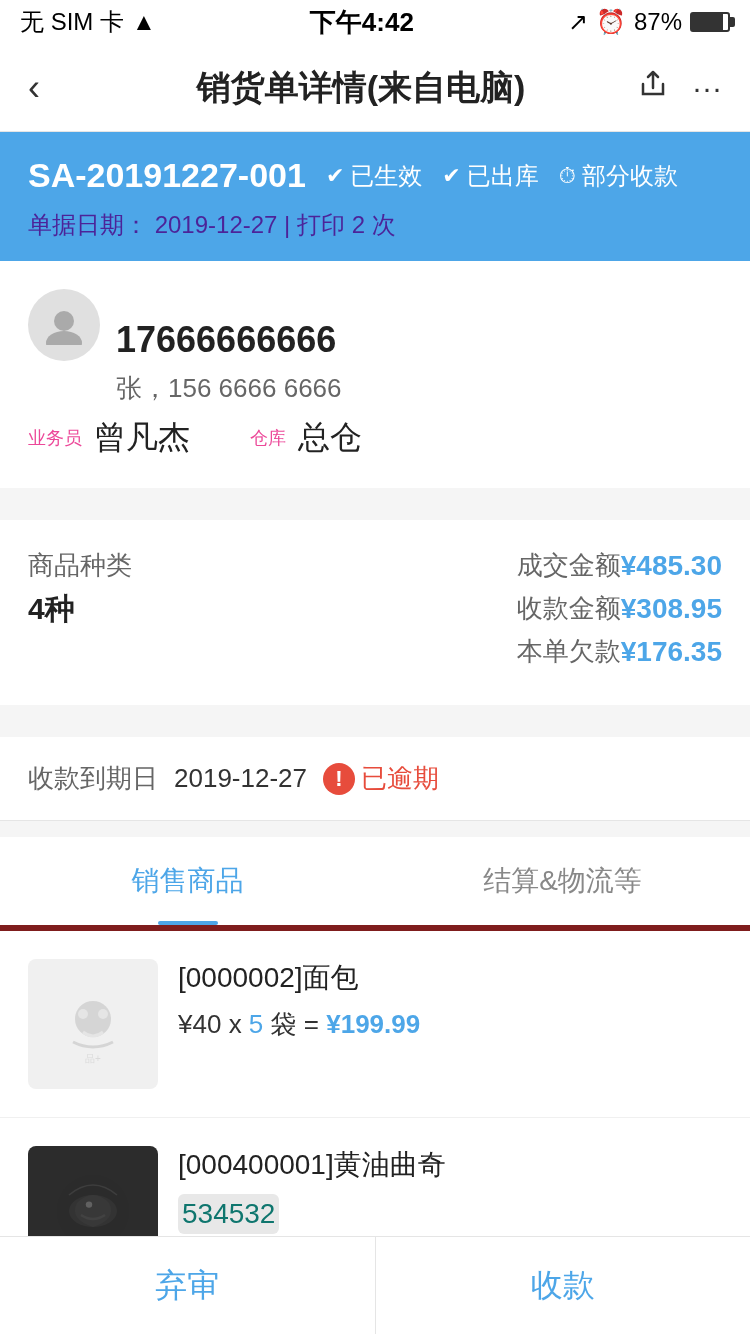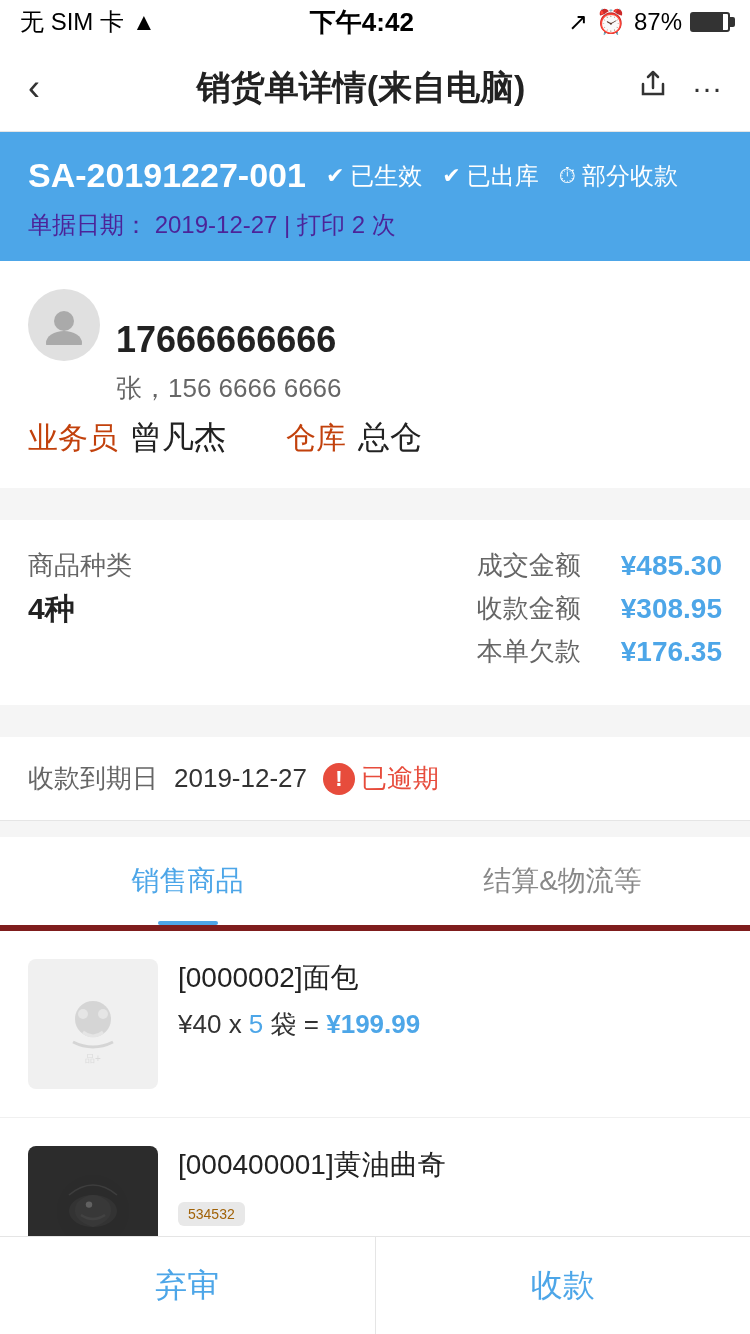--- a/index.html
+++ b/index.html
@@ -136,22 +136,22 @@
       gap: 60px;
       padding-left: 0;
       margin-top: 10px;
     }
     .meta-item {
       display: flex;
       gap: 12px;
       align-items: center;
     }
     .meta-label {
-      font-size: 30px;
-      color: #c2410c;
+      font-size: 18px;
+      color: #ec4899;
     }
     .meta-value {
       font-size: 32px;
       color: #222;
     }
 
     
     .summary-section {
       background: #fff;
       padding: 28px;
@@ -171,21 +171,20 @@
     .goods-count {
       font-size: 30px;
       font-weight: 600;
       color: #222;
     }
     .summary-right {
       text-align: right;
     }
     .amount-row {
       display: flex;
-      gap: 40px;
       margin-bottom: 8px;
       align-items: center;
     }
     .amount-label {
       font-size: 26px;
       color: #666;
     }
     .amount-value {
       font-size: 28px;
       font-weight: 600;
@@ -303,23 +302,23 @@
     .product-name {
       font-size: 28px;
       color: #222;
       font-weight: 500;
       margin-bottom: 10px;
     }
     .product-batch {
       display: inline-block;
       background: #e8e8e8;
       border-radius: 6px;
-      padding: 4px 10px;
-      font-size: 14px;
-      color: #a16207;
+      padding: 4px 4px;
+      font-size: 28px;
+      color: #0f766e;
       margin-bottom: 10px;
     }
     .product-price-row {
       font-size: 26px;
       color: #333;
       margin-top: 10px;
     }
     .price-qty {
       color: #4DA6E8;
     }

